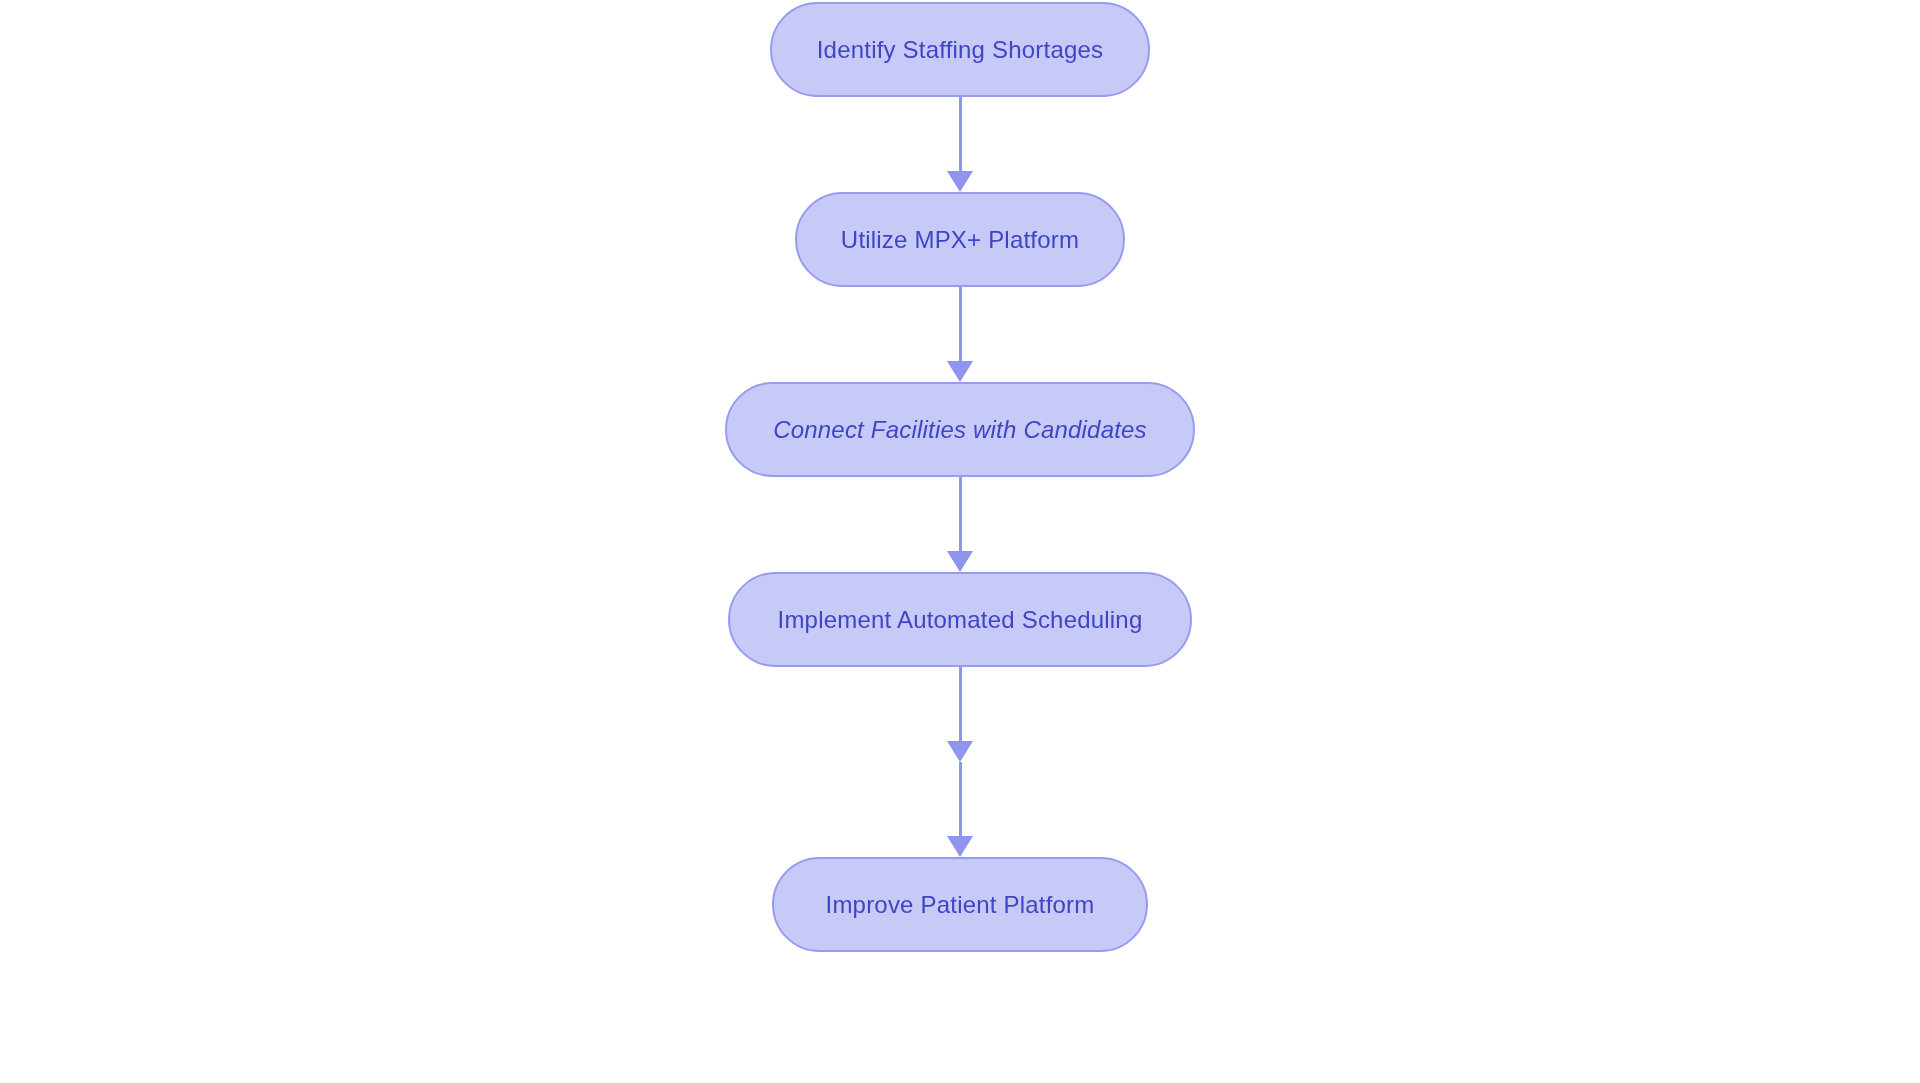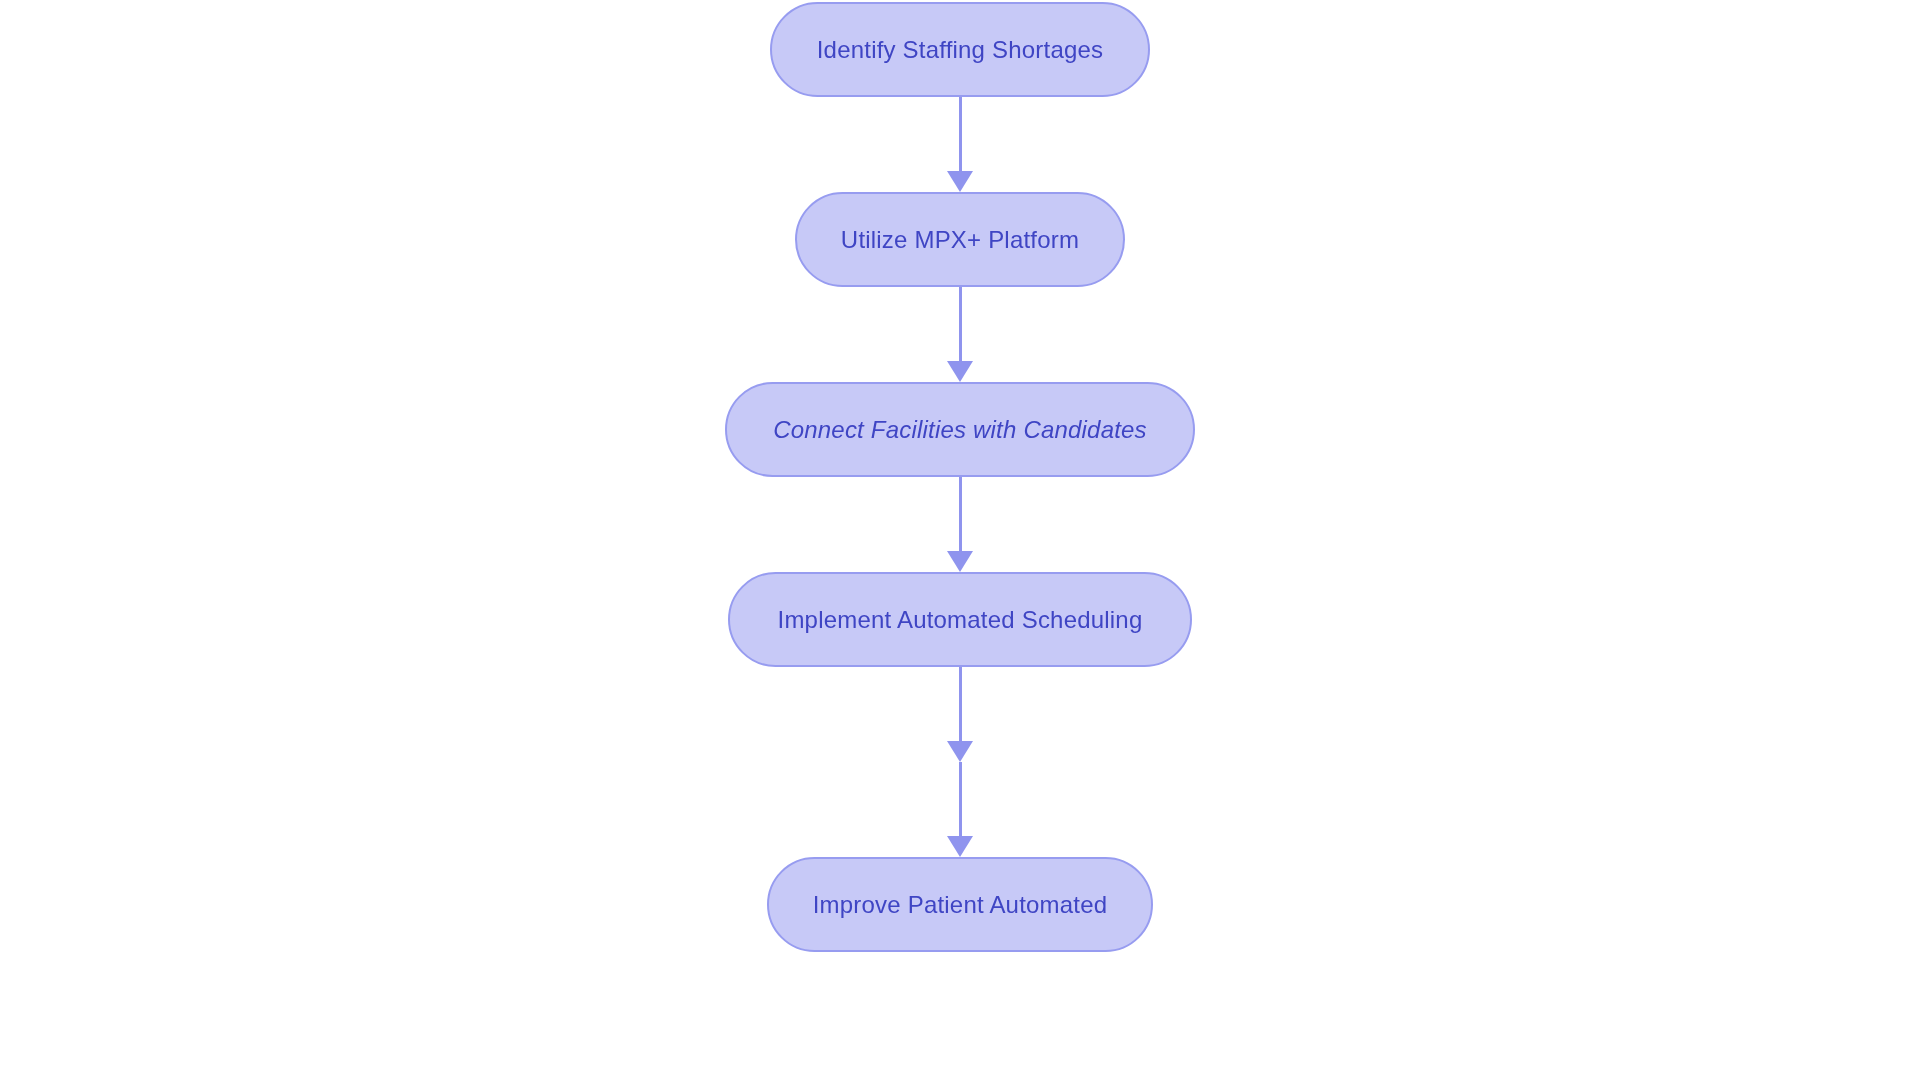--- a/index.html
+++ b/index.html
@@ -114,17 +114,17 @@
       <div class="head"></div>
     </div>
 
 
     <div class="arrow">
       <div class="shaft"></div>
       <div class="head"></div>
     </div>
 
     <div class="node n6">
-      <span>Improve Patient Automated</span>
+      <span>Improve Patient Platform</span>
     </div>
 
   </div>
 </div>
 
 </body></html>

